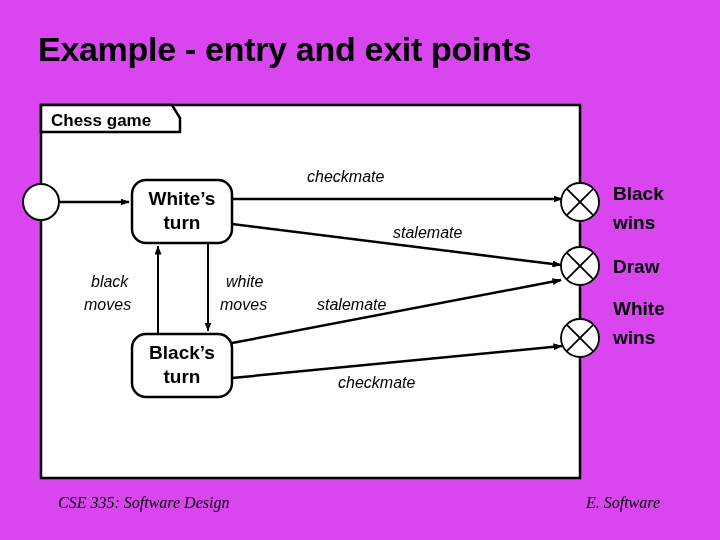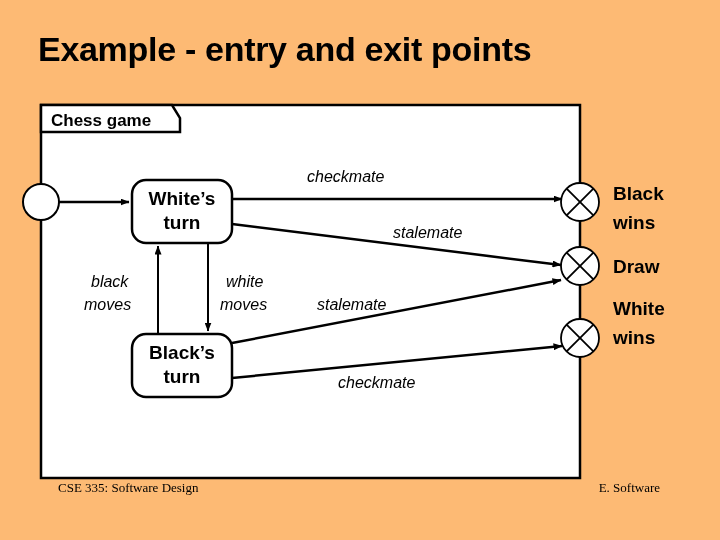--- a/index.html
+++ b/index.html
@@ -14,21 +14,21 @@
     position: relative;
     overflow: hidden;
     font-family: "Liberation Sans", sans-serif;
     color: #000000;
   }
   #slide {
     position: absolute;
     left: 0; top: 0;
     width: 720px;
     height: 540px;
-    background: #fdba74;
+    background: #d946ef;
   }
   #slide-title {
     position: absolute;
     left: 38px;
     top: 30px;
     width: 650px;
     font-size: 34px;
     font-weight: bold;
     font-family: "Liberation Sans", sans-serif;
     letter-spacing: -0.3px;
@@ -37,23 +37,24 @@
   }
   #diagram-svg {
     position: absolute;
     left: 0;
     top: 0;
     width: 720px;
     height: 540px;
   }
   .footer-text {
     position: absolute;
-    bottom: 44px;
+    bottom: 28px;
     font-family: "Liberation Serif", serif;
-    font-size: 13px;
+    font-style: italic;
+    font-size: 16px;
     color: #000000;
   }
   #footer-left { left: 58px; }
   #footer-right { right: 60px; }
   .state-label {
     font-family: "Liberation Sans", sans-serif;
     font-weight: bold;
     font-size: 19px;
     fill: #000000;
   }

